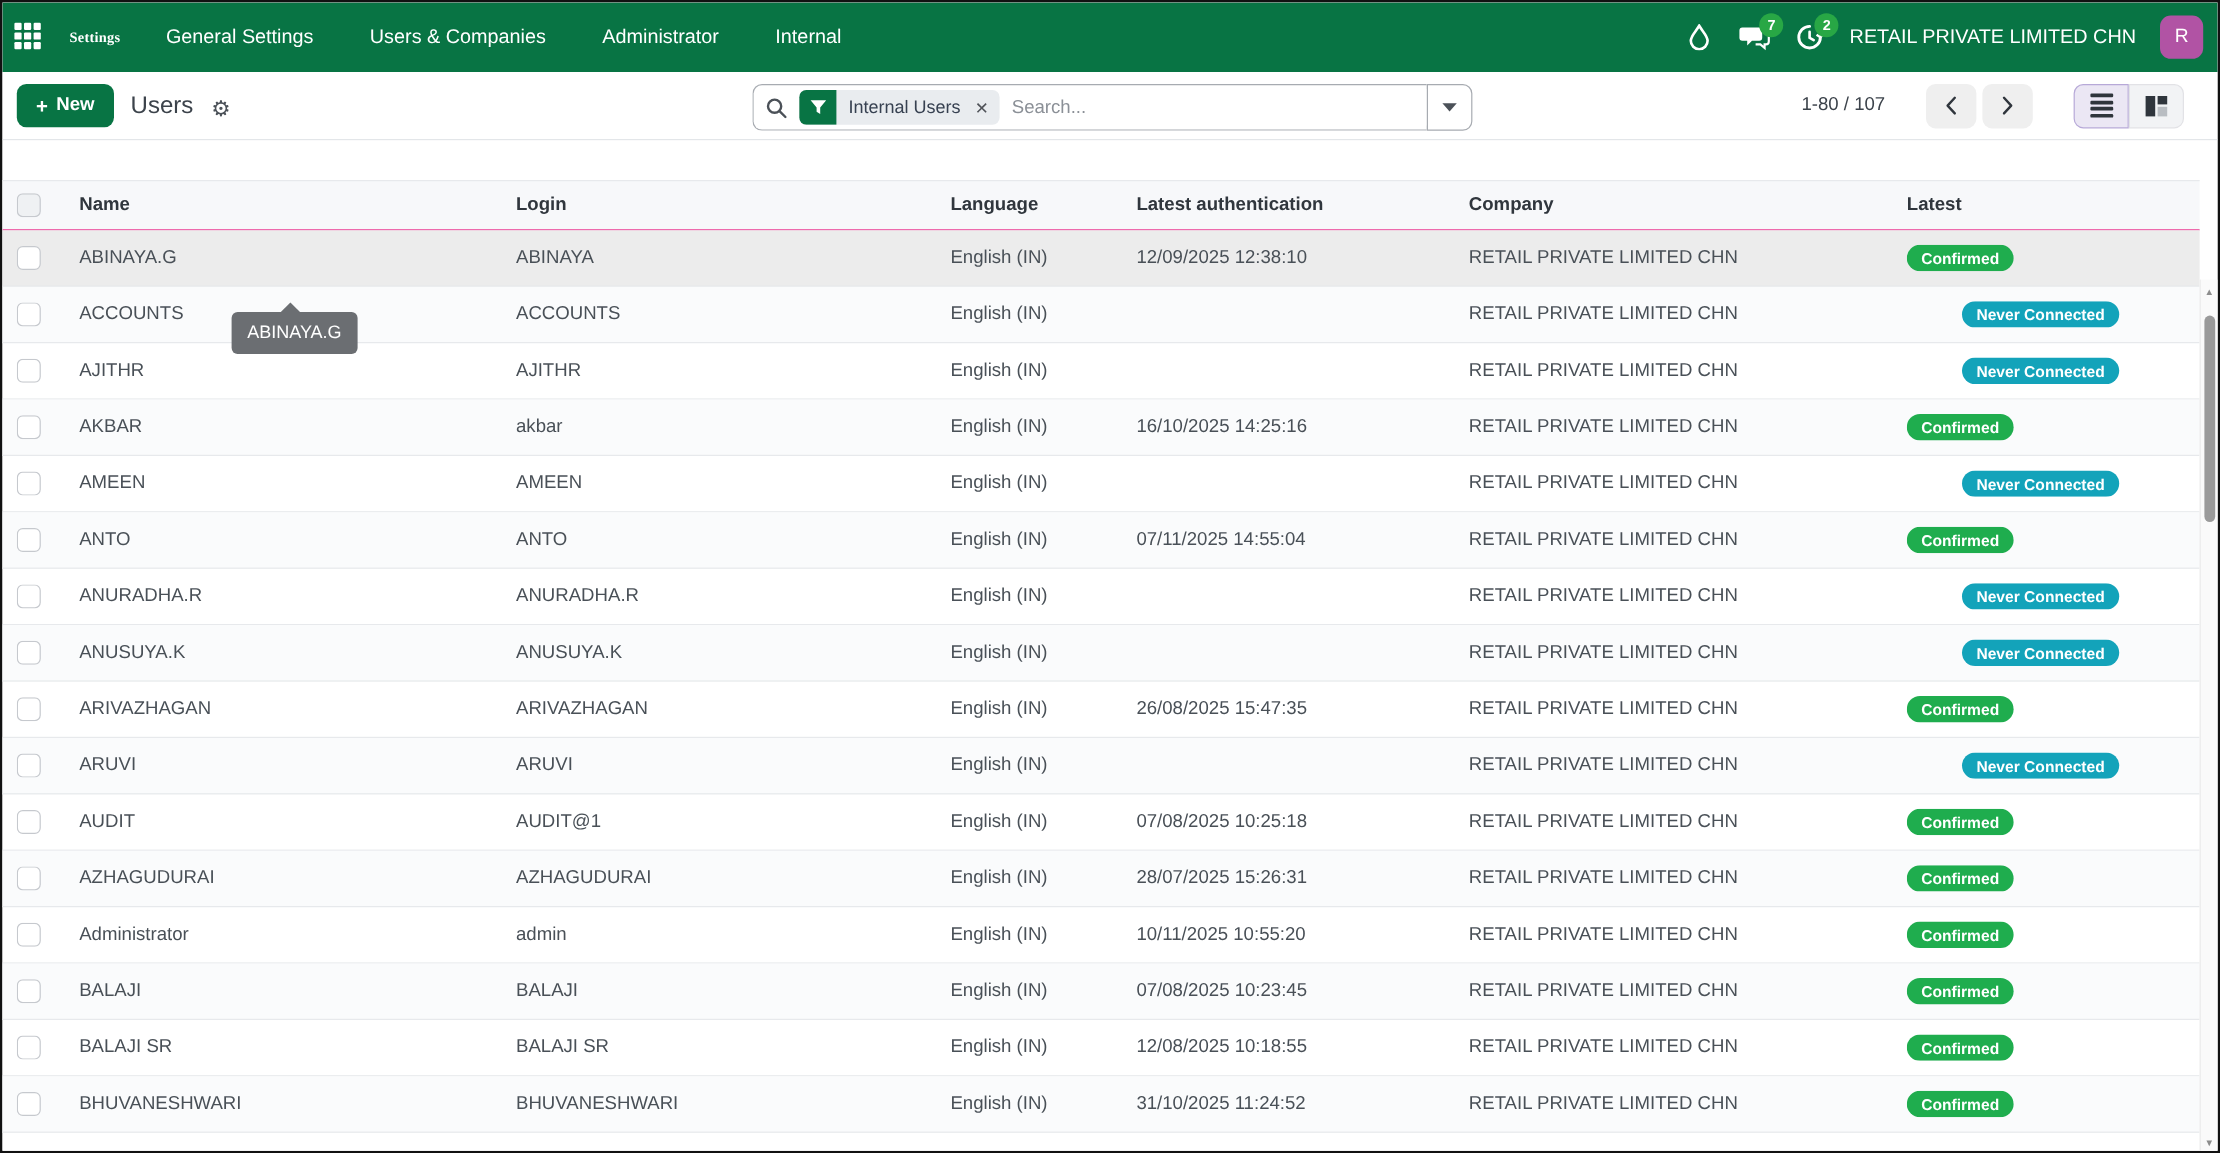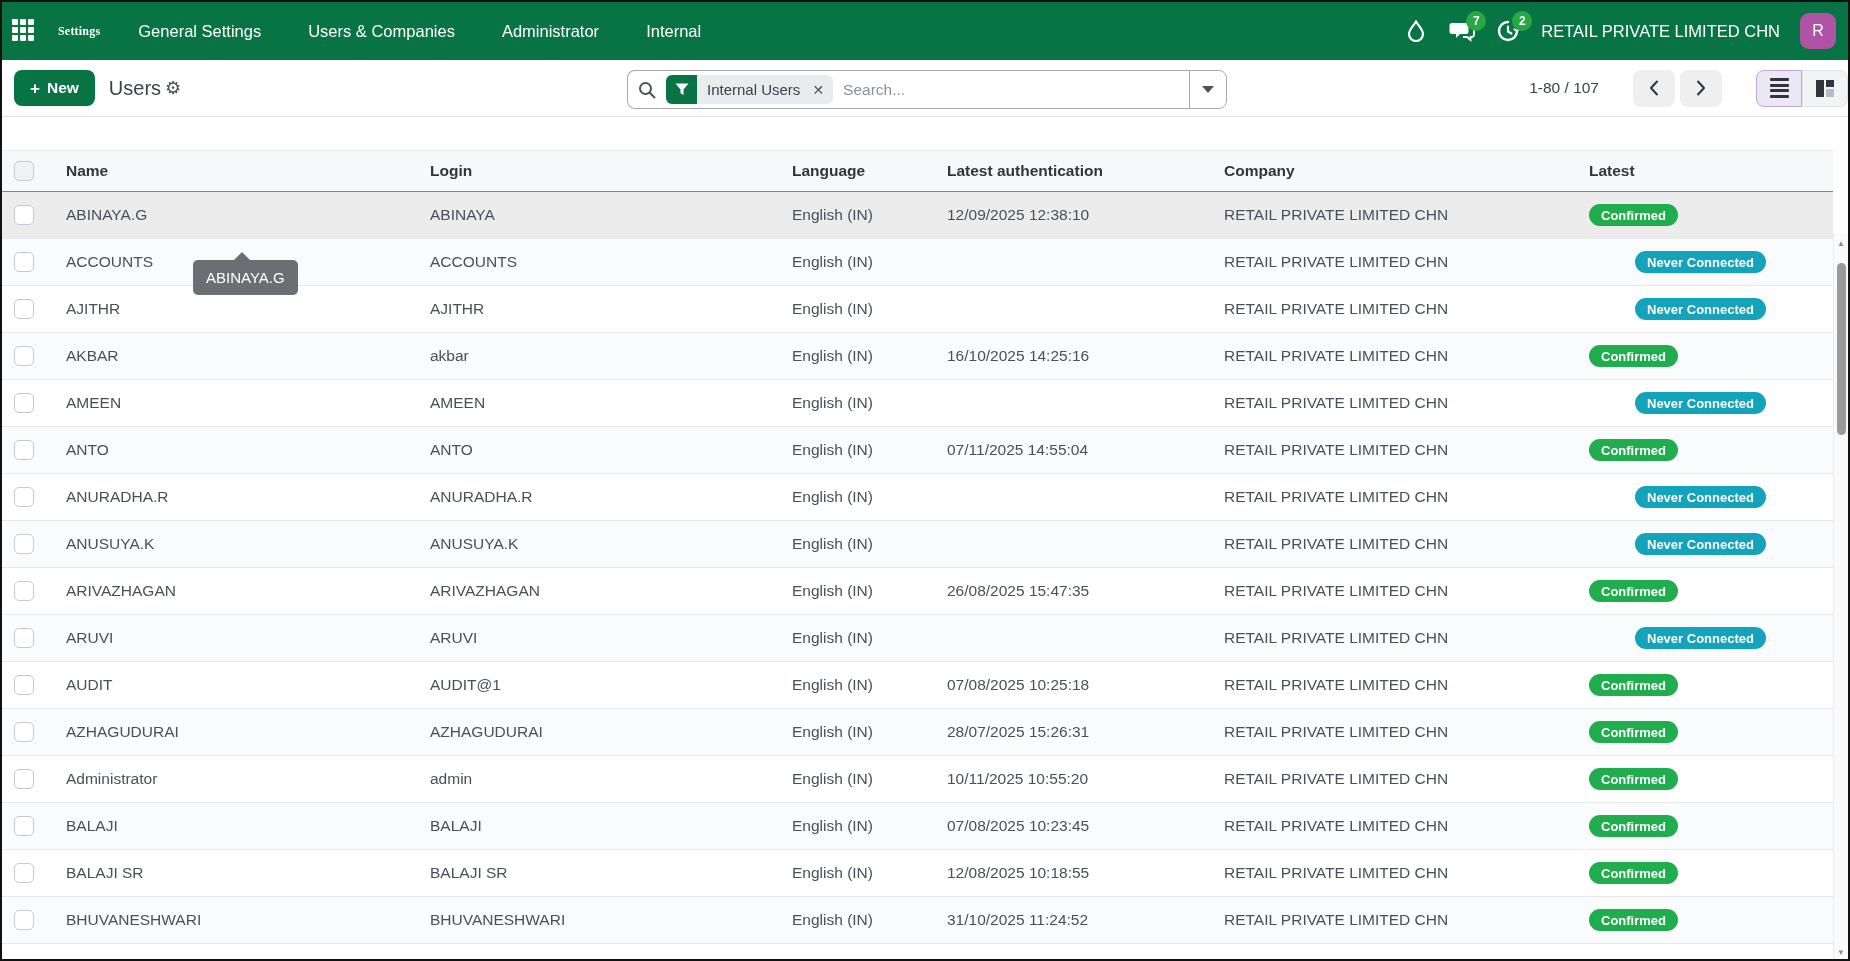--- a/index.html
+++ b/index.html
@@ -49,21 +49,21 @@
     height:57px;border-bottom:1px solid #dde0e4;position:relative;
     display:flex;align-items:center;background:#fff;
   }
   .cp-left{display:flex;align-items:center;gap:14px;padding-left:12px;}
   .btn-new{
     background:var(--navbar-bg);color:#fff;border:none;border-radius:8px;
     font-family:inherit;font-size:15.5px;font-weight:700;
     padding:9px 16px;cursor:pointer;display:flex;align-items:center;gap:7px;
   }
   .btn-new .plus{font-size:17px;font-weight:700;line-height:1;}
-  .breadcrumb{display:flex;align-items:center;gap:4px;}
+  .breadcrumb{display:flex;align-items:flex-end;gap:15px;}
   .breadcrumb-title{font-size:20px;color:#3c434b;}
   .gear{font-size:18px;color:#4b5158;cursor:pointer;line-height:1;}
   
   .search-wrap{
     position:absolute;left:625px;top:10px;width:600px;height:39px;
     display:flex;
   }
   .search-main{
     flex:1;border:1px solid #a7abb1;border-radius:8px 0 0 8px;border-right:none;
     display:flex;align-items:center;padding:0 10px;gap:10px;background:#fff;
@@ -75,21 +75,21 @@
   .caret-down{width:0;height:0;border-left:6px solid transparent;border-right:6px solid transparent;border-top:7px solid #4b5158;}
   .facet{
     display:flex;align-items:stretch;background:#e9ecef;border-radius:6px;overflow:hidden;height:29px;cursor:pointer;
   }
   .facet-icon{background:var(--navbar-bg);display:flex;align-items:center;justify-content:center;width:31px;}
   .facet-label{display:flex;align-items:center;padding:0 10px;font-size:15px;color:#374151;}
   .facet-close{display:flex;align-items:center;padding:0 9px 0 2px;font-size:14px;color:#505359;cursor:pointer;}
   .search-input{border:none;outline:none;flex:1;font-family:inherit;font-size:15.5px;color:#374151;background:transparent;}
   .search-input::placeholder{color:#8b9097;}
   
-  .cp-right{margin-left:auto;display:flex;align-items:center;gap:34px;padding-right:0;}
+  .cp-right{margin-left:auto;display:flex;align-items:center;gap:34px;padding-right:28px;}
   .pager-text{font-size:15.5px;color:#3c434b;white-space:nowrap;}
   .pager-btns{display:flex;gap:5px;}
   .pager-btn{
     width:42px;height:37px;background:#efefef;border:none;border-radius:8px;
     display:flex;align-items:center;justify-content:center;cursor:pointer;
   }
   .switcher{display:flex;}
   .switch-btn{
     width:46px;height:37px;border:1px solid #e2e2e6;background:#f2f3f5;
     display:flex;align-items:center;justify-content:center;cursor:pointer;

